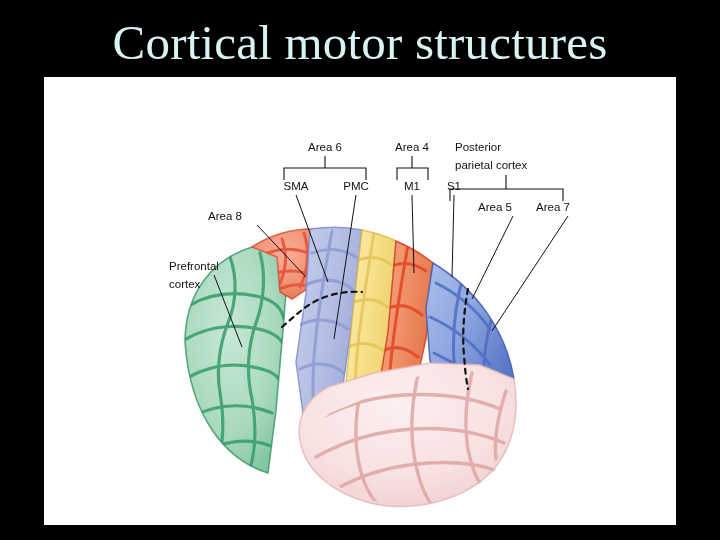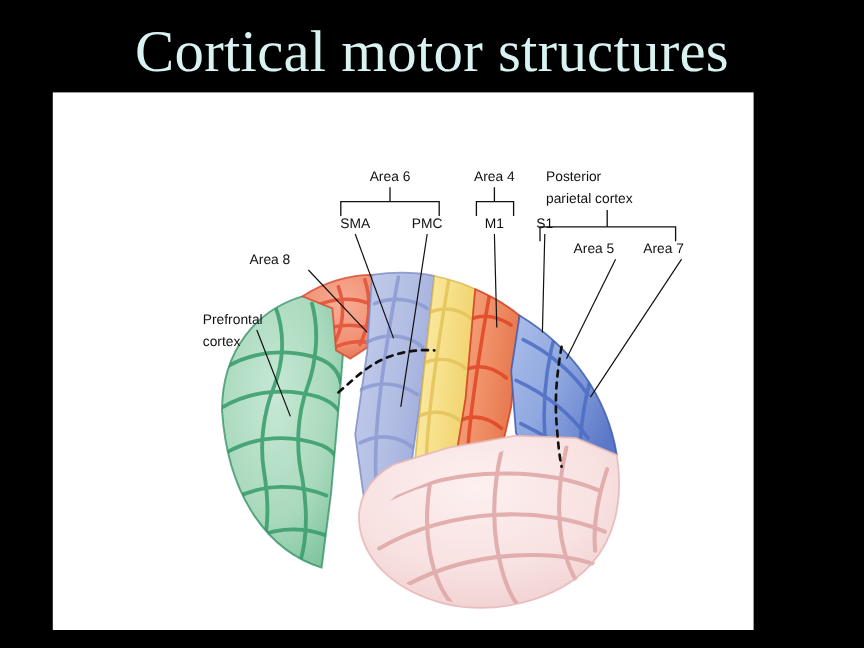--- a/index.html
+++ b/index.html
@@ -27,21 +27,21 @@
     line-height: 50px;
     font-weight: 400;
     color: #d9f2f2;
     letter-spacing: 0.2px;
     white-space: nowrap;
   }
   #content-panel {
     position: absolute;
     left: 44px;
     top: 77px;
-    width: 584px;
+    width: 632px;
     height: 448px;
     background: #ffffff;
   }
   #figure {
     position: absolute;
     left: 0;
     top: 0;
     width: 632px;
     height: 448px;
     display: block;

